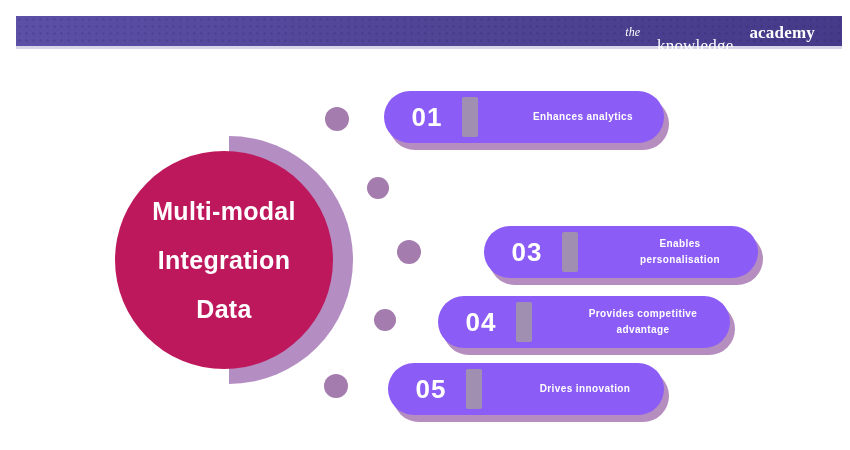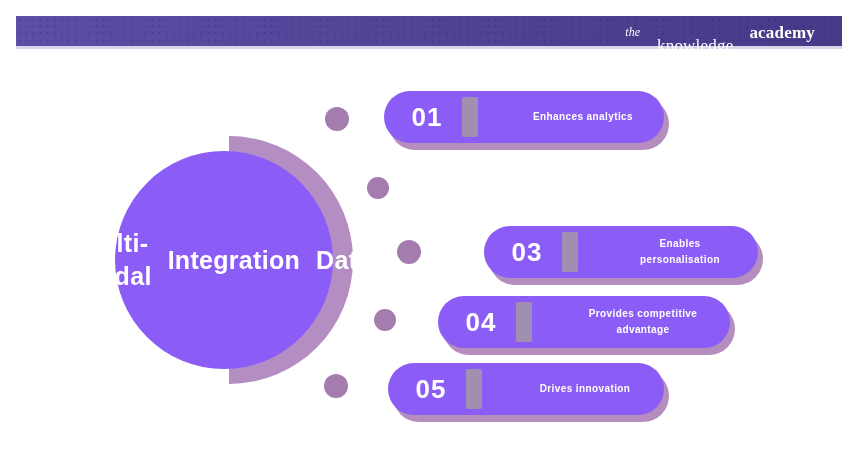--- a/index.html
+++ b/index.html
@@ -45,26 +45,25 @@
     left: 213px; top: 120px;
     width: 124px; height: 248px;
     background: #b48ec3;
     border-radius: 0 124px 124px 0;
   }
   .title-circle {
     position: absolute;
     left: 99px; top: 135px;
     width: 218px; height: 218px;
     border-radius: 50%;
-    background: #8b5cf6;
+    background: #be185d;
     display: flex;
-    flex-direction: row;
+    flex-direction: column;
     align-items: center;
     justify-content: center;
-    text-align: center;
   }
   .title-line {
     color: #ffffff;
     font-size: 25px;
     font-weight: 700;
     line-height: 33px;
     letter-spacing: 0.3px;
   }
 
   

